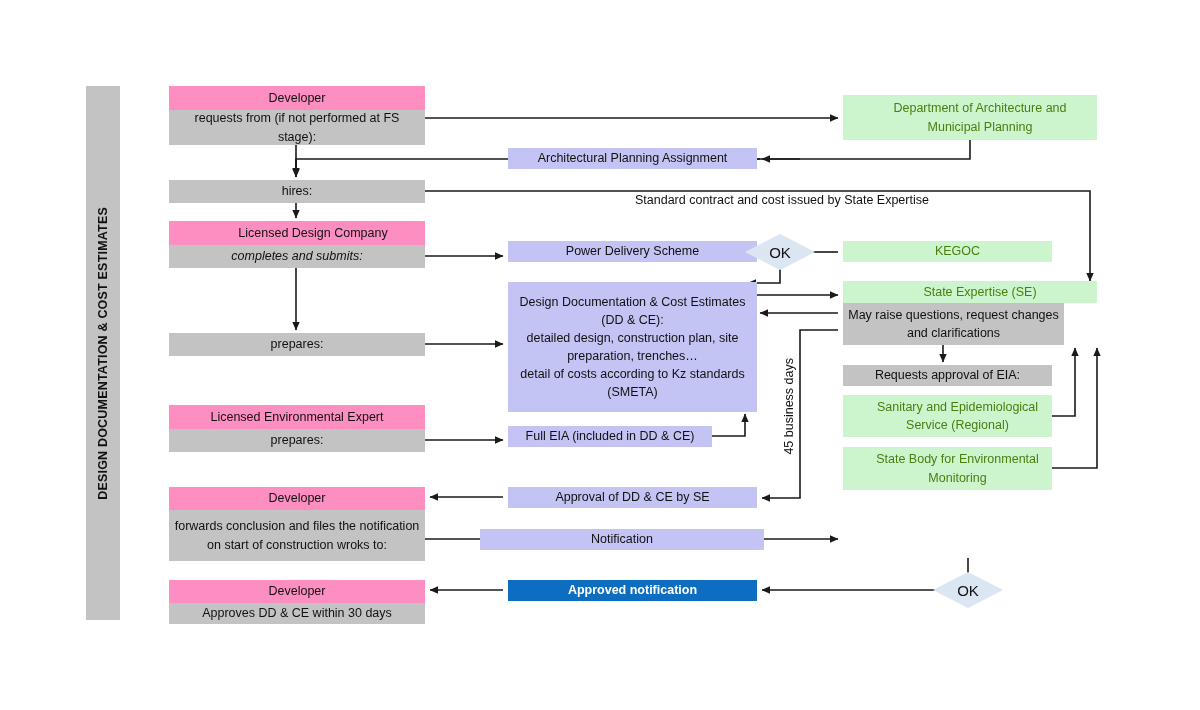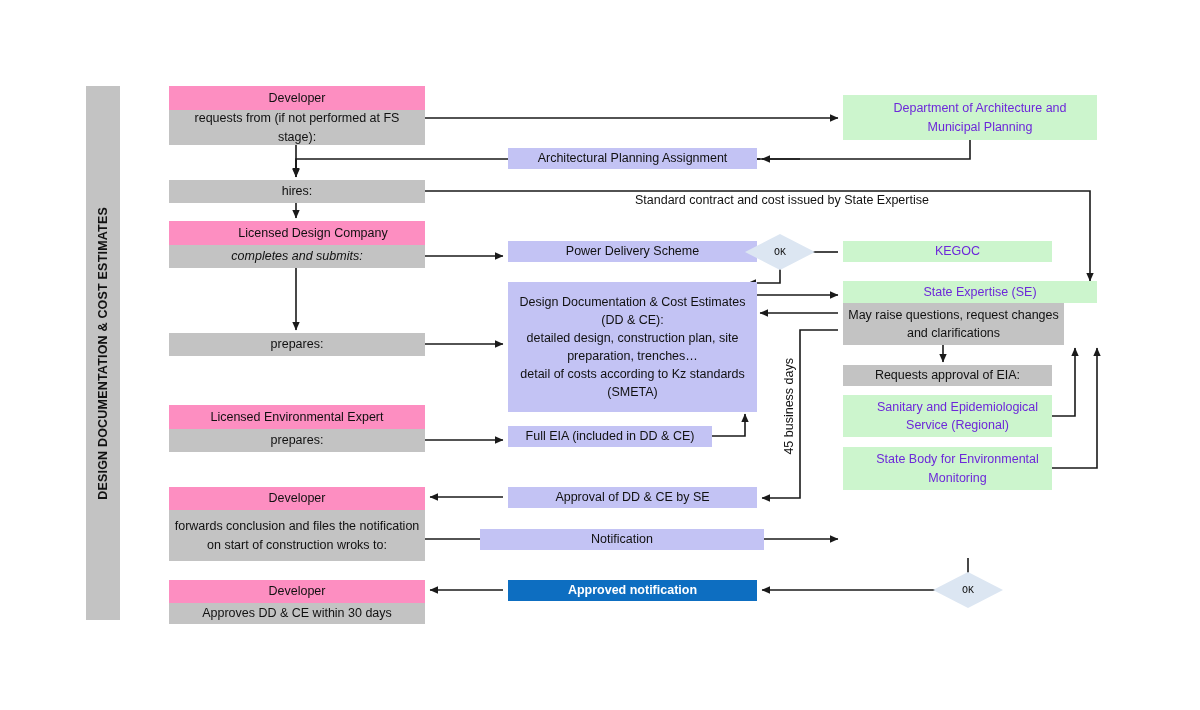--- a/index.html
+++ b/index.html
@@ -5,28 +5,28 @@
   html,body{margin:0;padding:0;background:#ffffff;}
   body{width:1200px;height:710px;overflow:hidden;
        font-family:"Liberation Sans", sans-serif;color:#111;}
   #canvas{position:relative;width:1200px;height:710px;background:#fff;}
 
   .box{position:absolute;box-sizing:border-box;display:flex;
        align-items:center;justify-content:center;text-align:center;
        font-size:12.5px;line-height:1.45;padding:1px 5px;}
   .gray{background:#c3c3c3;color:#111;}
   .pink{background:#fd8ec1;color:#111;}
-  .green{background:#ccf5cd;color:#6d28d9;padding-left:25px;}
+  .green{background:#ccf5cd;color:#4d7c0f;padding-left:25px;}
   .purple{background:#c3c3f4;color:#111;}
   .blue{background:#0d6ec1;color:#ffffff;}
   .diamond-wrap{position:absolute;}
   .diamond{width:100%;height:100%;background:#dce6f2;
            clip-path:polygon(50% 0,100% 50%,50% 100%,0 50%);
            display:flex;align-items:center;justify-content:center;
-           font-size:10px;color:#111;font-family:Liberation Mono, monospace;}
+           font-size:15px;color:#111;}
 
   .vlabel{position:absolute;background:#c3c3c3;display:flex;
           align-items:center;justify-content:center;}
   .vlabel span{writing-mode:vertical-rl;transform:rotate(180deg);
                font-weight:bold;font-size:12.5px;letter-spacing:.2px;
                white-space:nowrap;color:#111;}
 
   .note{position:absolute;font-size:12.5px;color:#111;white-space:nowrap;}
   .vnote{position:absolute;font-size:12.5px;color:#111;white-space:nowrap;}
   .vnote span{writing-mode:vertical-rl;transform:rotate(180deg);display:block;}

